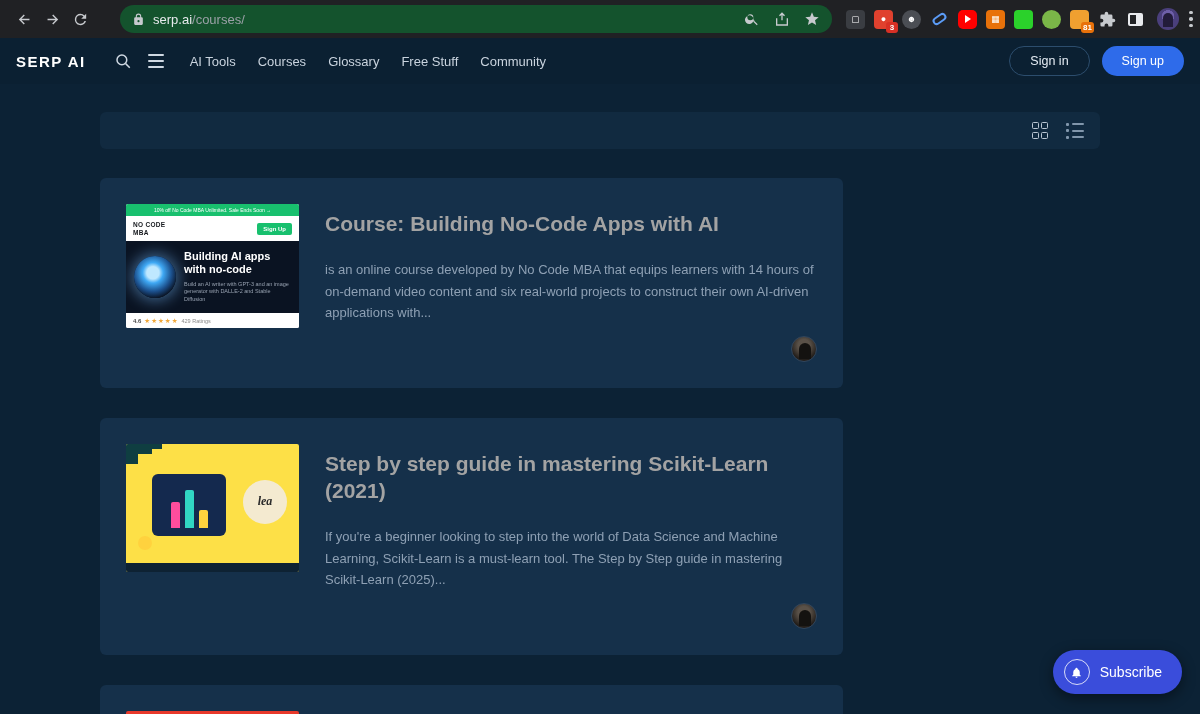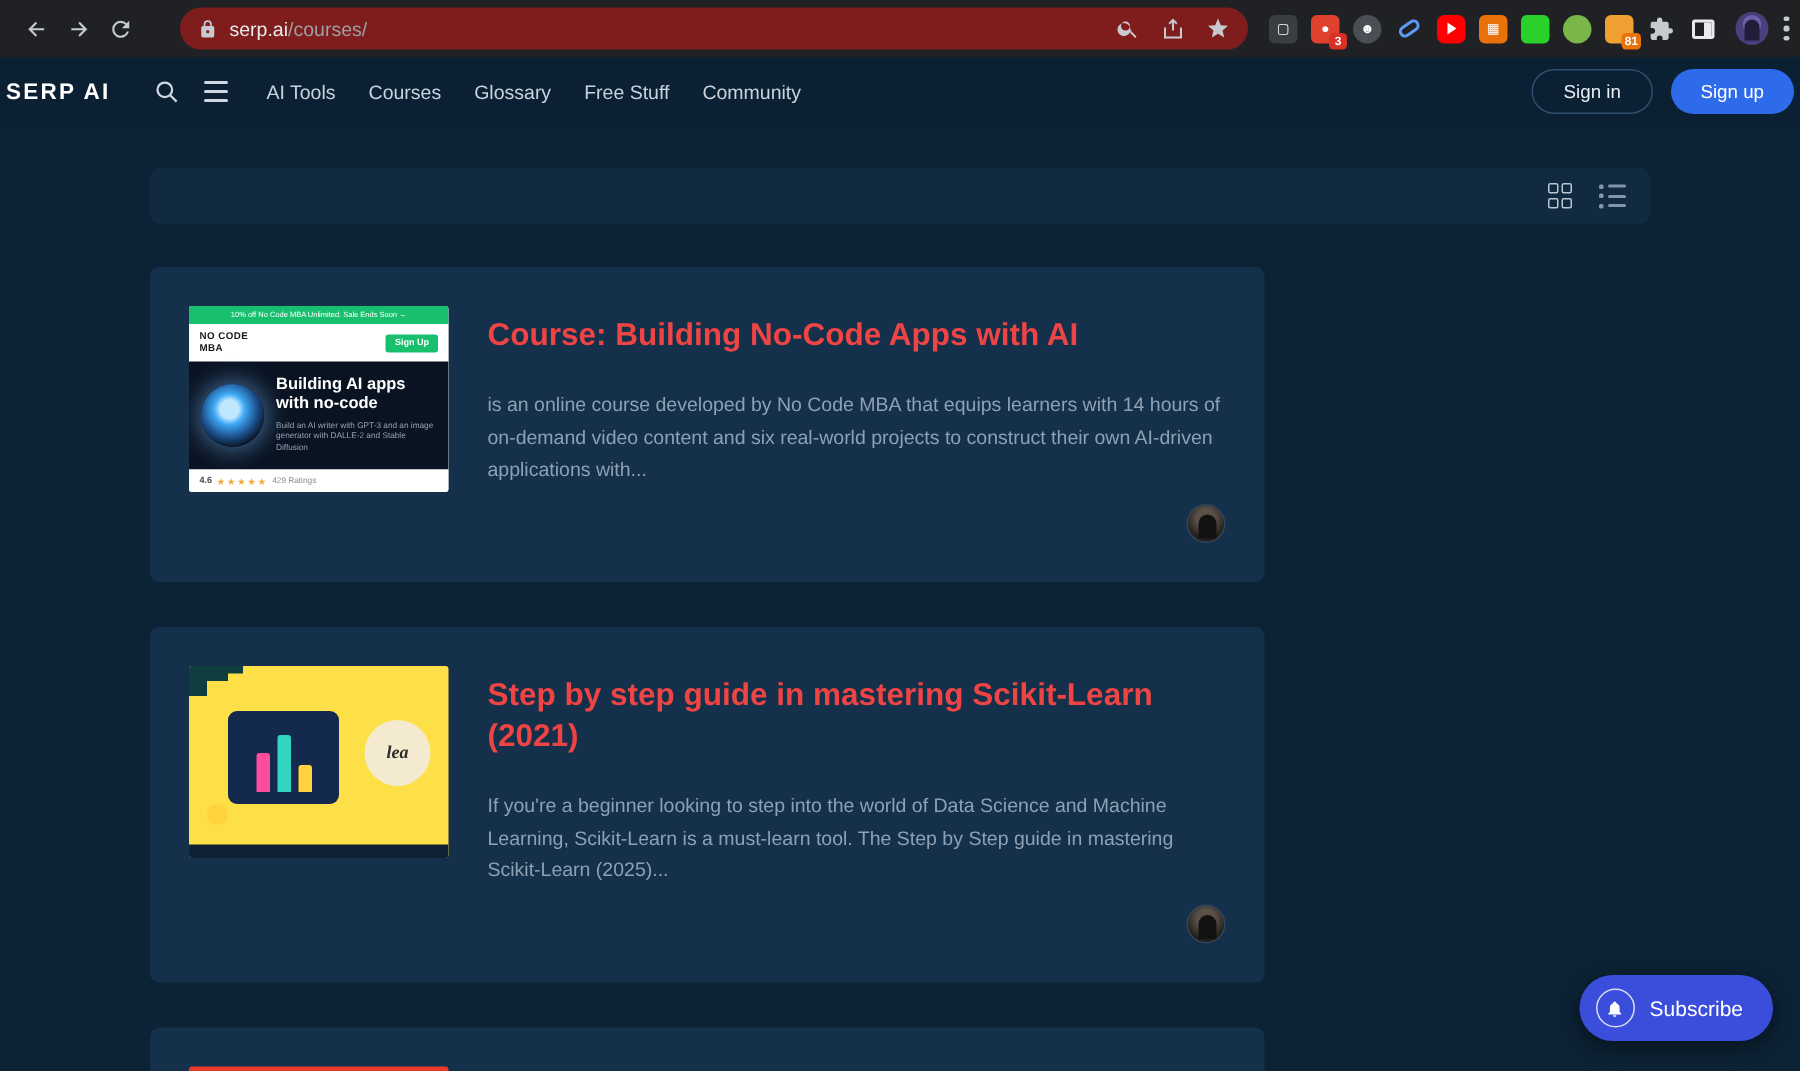--- a/index.html
+++ b/index.html
@@ -3,21 +3,21 @@
 <meta charset="utf-8">
 <style>
   * { margin:0; padding:0; box-sizing:border-box; }
   html,body { width:1200px; height:714px; overflow:hidden; }
   body { font-family:"Liberation Sans", sans-serif; background:#0c2235; position:relative; }
 
   
   .chrome { height:38px; background:#202124; display:flex; align-items:center; padding:0 10px; }
   .nav-btn { width:28px; height:28px; border-radius:50%; display:flex; align-items:center; justify-content:center; color:#c7cace; flex:none; cursor:pointer; }
   .nav-btn svg { width:17px; height:17px; fill:#c7cace; }
-  .urlbar { width:712px; height:28px; background:#7f1d1d; border-radius:14px; display:flex; align-items:center; padding:0 12px; margin-left:26px; flex:none; }
+  .urlbar { width:712px; height:28px; background:#14532d; border-radius:14px; display:flex; align-items:center; padding:0 12px; margin-left:26px; flex:none; }
   .urlbar .lock { width:13px; height:13px; fill:#c7cace; flex:none; margin-right:8px; }
   .url-text { font-size:13px; color:#e8eaed; white-space:nowrap; }
   .url-text .path { color:#9aa0a6; }
   .urlbar .spacer { flex:1; }
   .omni-icon { width:16px; height:16px; fill:#c7cace; margin-left:14px; flex:none; cursor:pointer; }
   .ext-row { display:flex; align-items:center; gap:9px; margin-left:14px; }
   .ext { width:19px; height:19px; border-radius:4px; position:relative; flex:none; cursor:pointer; display:flex; align-items:center; justify-content:center; font-size:9px; color:#fff; }
   .ext .badge { position:absolute; bottom:-4px; right:-5px; min-width:12px; height:11px; border-radius:3px; font-size:8px; line-height:11px; text-align:center; padding:0 2px; color:#fff; font-weight:700; }
   .badge.red { background:#d93025; }
   .badge.orange { background:#e8710a; }
@@ -36,21 +36,21 @@
   .ext.puzzle svg { width:17px; height:17px; fill:#c7cace; }
   .ext.panel { background:transparent; }
   .ext.panel .pane { width:15px; height:13px; border:2px solid #e8eaed; border-radius:2px; position:relative; }
   .ext.panel .pane::after { content:""; position:absolute; top:0; right:0; bottom:0; width:5px; background:#e8eaed; }
   .chrome-avatar { width:22px; height:22px; border-radius:50%; background:radial-gradient(circle at 50% 38%, #6d5fa8 0 35%, #4a3f7c 36% 100%); margin-left:12px; flex:none; cursor:pointer; position:relative; overflow:hidden; }
   .chrome-avatar::after { content:""; position:absolute; left:6px; top:5px; width:10px; height:14px; background:#221c3a; border-radius:5px 5px 0 0; }
   .kebab { width:20px; height:22px; display:flex; flex-direction:column; align-items:center; justify-content:center; gap:3px; margin-left:10px; cursor:pointer; }
   .kebab i { width:3.5px; height:3.5px; border-radius:50%; background:#c7cace; }
 
   
-  .site-header { height:46px; background:#0b2032; display:flex; align-items:center; padding:0 4px; }
+  .site-header { height:46px; background:#0b2032; display:flex; align-items:center; padding:0 16px; }
   .logo { font-size:15px; font-weight:700; letter-spacing:1.5px; color:#ffffff; margin-right:28px; cursor:pointer; }
   .hd-icon { width:18px; height:18px; fill:none; stroke:#cfd8e2; stroke-width:2; margin-right:16px; cursor:pointer; }
   .hamburger { display:flex; flex-direction:column; gap:4px; margin-right:26px; cursor:pointer; }
   .hamburger i { display:block; width:16px; height:2px; background:#cfd8e2; border-radius:1px; }
   .nav-links { display:flex; align-items:flex-end; gap:22px; }
   .nav-link { font-size:13px; color:#c9d3de; cursor:pointer; }
   .hd-spacer { flex:1; }
   .btn-signin { font-size:12.5px; color:#e6edf5; border:1px solid #2c4d6d; background:transparent; border-radius:16px; padding:7px 20px; cursor:pointer; margin-right:12px; font-family:inherit; }
   .btn-signup { font-size:12.5px; color:#fff; background:#2e6bea; border:none; border-radius:16px; padding:8px 20px; cursor:pointer; font-family:inherit; }
 
@@ -61,21 +61,21 @@
   .grid-icon i { border:1.6px solid #b9c6d3; border-radius:1.5px; }
   .list-icon { display:flex; flex-direction:column; gap:3.5px; cursor:pointer; }
   .list-icon i { display:flex; align-items:center; gap:3px; }
   .list-icon i::before { content:""; width:3px; height:3px; background:#8196ab; border-radius:1px; }
   .list-icon i::after { content:""; width:12px; height:2px; background:#8196ab; border-radius:1px; }
 
   .cards { width:743px; margin-top:29px; display:flex; flex-direction:column; gap:30px; }
   .card { background:#15304a; border-radius:6px; padding:26px; display:flex; gap:26px; }
   .thumb { width:173px; flex:none; border-radius:2px; overflow:hidden; cursor:pointer; }
   .card-body { flex:1; display:flex; flex-direction:column; }
-  .card-title { font-size:21px; font-weight:600; color:#ef4444; line-height:1.3; margin-top:6px; cursor:pointer; max-width:510px; }
+  .card-title { font-size:21px; font-weight:600; color:#a3a3a3; line-height:1.3; margin-top:6px; cursor:pointer; max-width:510px; }
   .card-desc { font-size:13px; color:#8ea0b4; line-height:1.65; margin-top:22px; max-width:505px; }
   .card-foot { display:flex; justify-content:flex-end; margin-top:auto; padding-top:12px; }
   .mini-avatar { width:26px; height:26px; border-radius:50%; background:radial-gradient(circle at 50% 35%, #5a5148 0 30%, #241f1b 70%); border:1px solid #31455c; cursor:pointer; position:relative; overflow:hidden; }
   .mini-avatar::after { content:""; position:absolute; left:7px; top:6px; width:12px; height:16px; background:#141210; border-radius:6px 6px 0 0; }
 
   
   .t1 { height:124px; display:flex; flex-direction:column; background:#fff; }
   .t1-banner { background:#18c06e; color:#fff; font-size:5px; text-align:center; line-height:12px; height:12px; white-space:nowrap; overflow:hidden; }
   .t1-head { background:#fff; height:25px; display:flex; align-items:center; justify-content:space-between; padding:0 7px; }
   .t1-brand { font-size:6.5px; font-weight:800; color:#15181d; width:34px; line-height:1.2; letter-spacing:.3px; }

